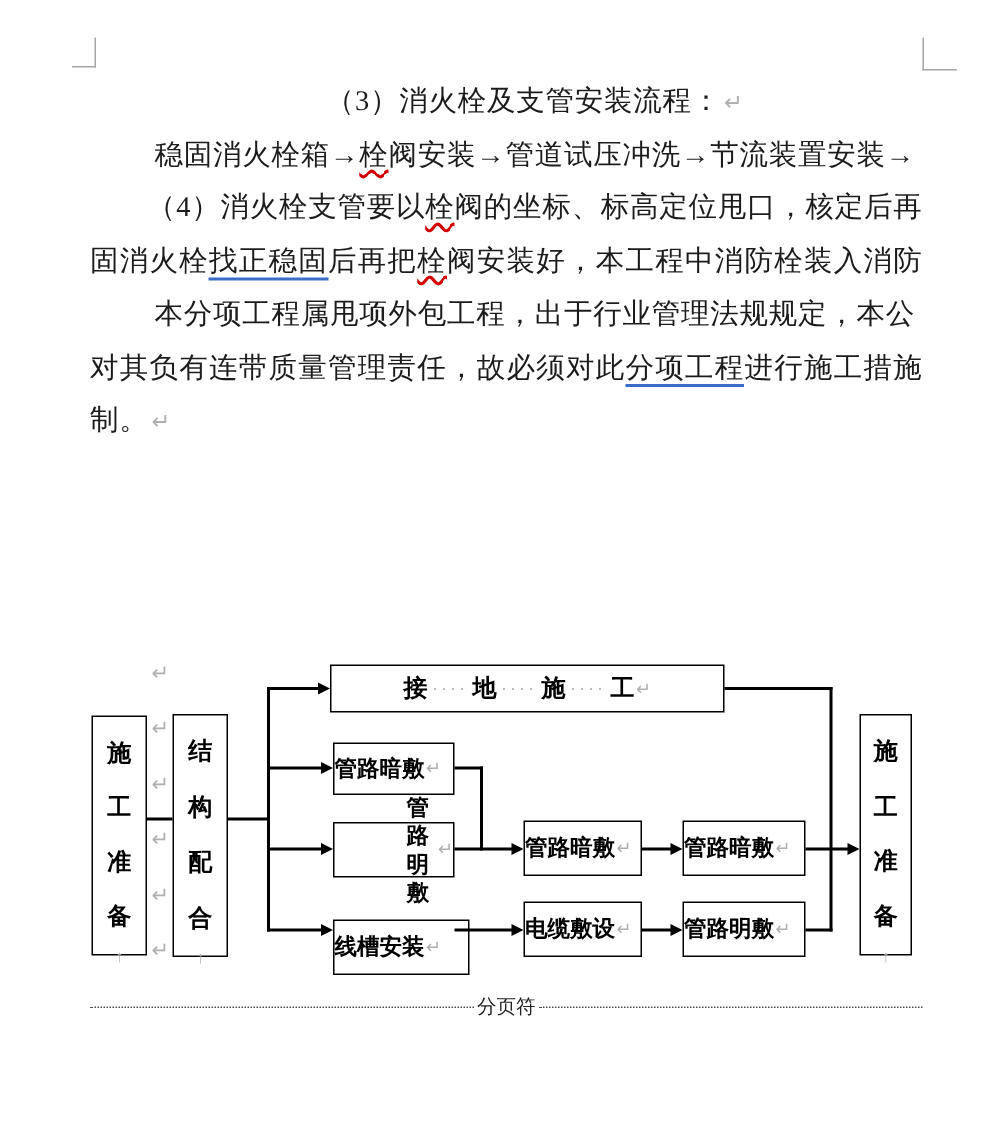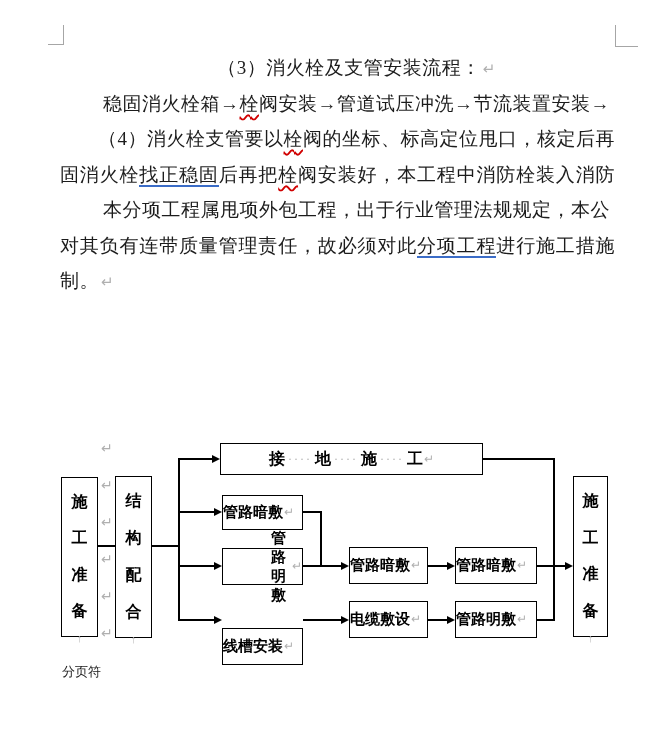--- a/index.html
+++ b/index.html
@@ -36,21 +36,21 @@
   .gbox{display:flex;align-items:center;justify-content:center;font-size:16px;}
   .gbox .gsep{color:var(--markgray,#b3b3b3);font-size:12px;letter-spacing:2px;margin:0 3px;font-weight:normal;}
   .hline{position:absolute;height:2px;background:#000;}
   .vline{position:absolute;width:2px;background:#000;}
   .ahead{position:absolute;width:0;height:0;border-left:8px solid #000;
          border-top:4.5px solid transparent;border-bottom:4.5px solid transparent;}
   .pmark{position:absolute;color:var(--markgray,#b0b0b0);font-size:14px;}
 
   
   #pagebreak{position:absolute;left:60px;top:662px;width:555px;height:18px;
-             display:flex;align-items:flex-start;flex-direction:column;}
+             display:flex;align-items:center;}
   .pb-line{flex:1;border-top:1.6px dotted #4a4a4a;}
   #pagebreak .pb-label{font-size:13px;color:#222;padding:0 2px;white-space:nowrap;}
 </style>
 </head>
 <body>
 
 <div id="page">
 
   <div class="crop-left"></div>
   <div class="crop-right"></div>
@@ -117,21 +117,21 @@
         <span class="ret">↵</span>
       </div>
     <div class="fbox hbox" style="left:349px;top:547px;width:79px;height:37px;">
         <span class="label">管路暗敷</span>
         <span class="ret">↵</span>
       </div>
     <div class="fbox hbox" style="left:455px;top:547px;width:82px;height:37px;">
         <span class="label">管路暗敷</span>
         <span class="ret">↵</span>
       </div>
-    <div class="fbox hbox" style="left:222px;top:628px;width:81px;height:37px;">
+    <div class="fbox hbox" style="left:222px;top:613px;width:91px;height:37px;">
         <span class="label">线槽安装</span>
         <span class="ret">↵</span>
       </div>
     <div class="fbox hbox" style="left:349px;top:601px;width:79px;height:37px;">
         <span class="label">电缆敷设</span>
         <span class="ret">↵</span>
       </div>
     <div class="fbox hbox" style="left:455px;top:601px;width:82px;height:37px;">
         <span class="label">管路明敷</span>
         <span class="ret">↵</span>

